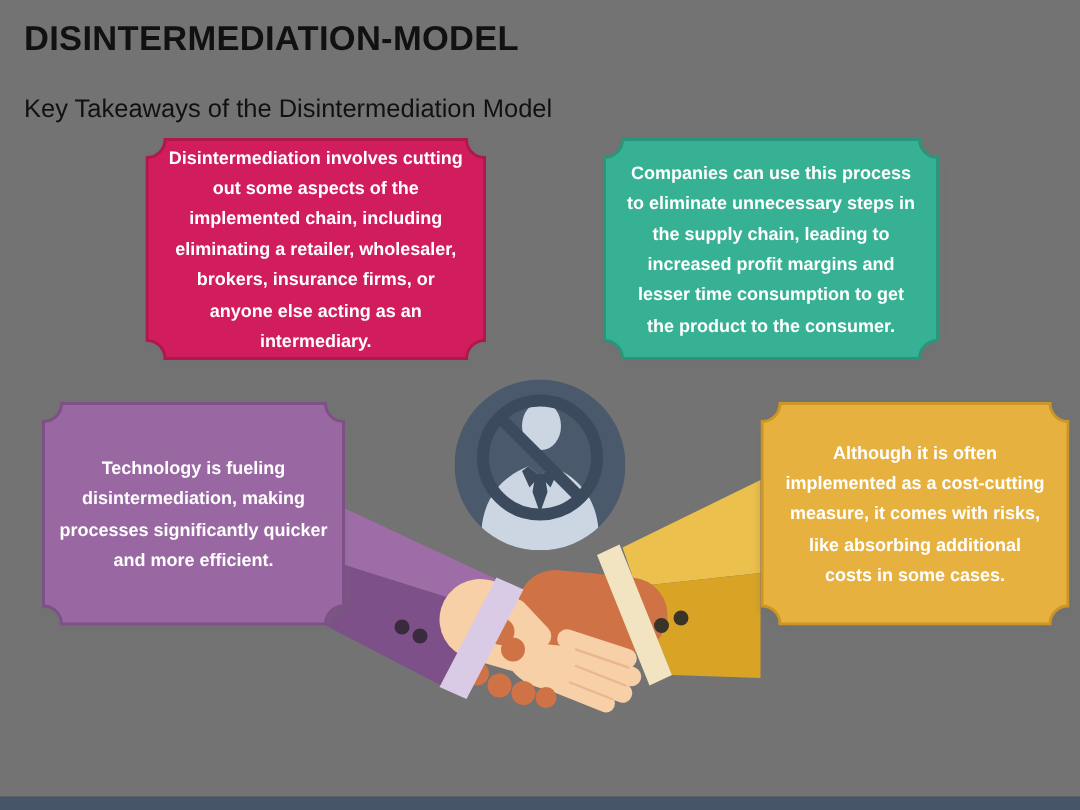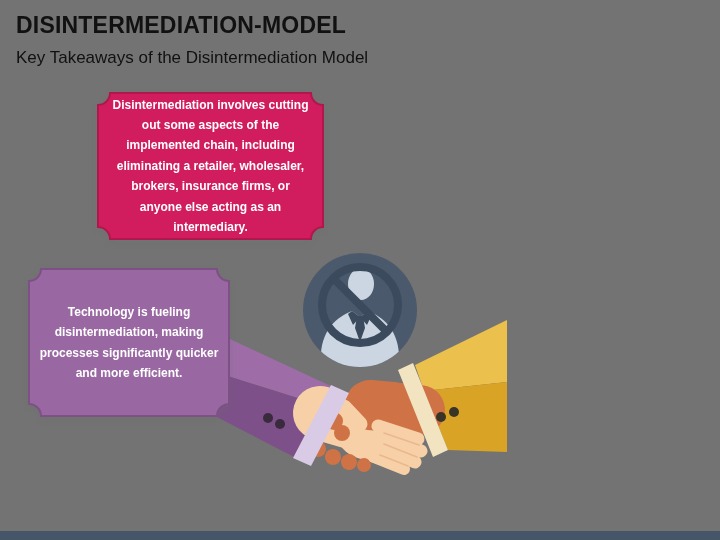--- a/index.html
+++ b/index.html
@@ -2,21 +2,21 @@
 <html><head>
 <meta charset="utf-8">
 <style>
   html,body{margin:0;padding:0;}
   body{width:720px;height:540px;overflow:hidden;background:#ffffff;
        font-family:"Liberation Sans", sans-serif;position:relative;}
   .slide{position:absolute;inset:0;background:#737373;}
 
   .header{position:absolute;left:16px;top:12px;width:690px;}
   .title{font-size:23px;font-weight:700;color:#111111;letter-spacing:.2px;line-height:1.2;}
-  .subtitle{font-size:17px;font-weight:400;color:#111111;margin-top:8px;}
+  .subtitle{font-size:17px;font-weight:400;color:#111111;margin-top:23px;}
 
   .takeaway{position:absolute;z-index:3;}
   .takeaway svg.plaque{position:absolute;inset:0;width:100%;height:100%;
       filter:drop-shadow(0 3px 3px rgba(110,110,110,.35));}
   .takeaway .boxtext{position:absolute;inset:0;display:flex;align-items:center;justify-content:center;
       text-align:center;color:#ffffff;font-size:12px;font-weight:700;line-height:1.7;padding:8px 15px;
       box-sizing:border-box;}
   .box-tl{left:97px;top:92px;width:227px;height:148px;}
   .box-tr{left:402px;top:92px;width:224px;height:148px;}
   .box-bl{left:15px;top:268px;width:228px;height:149px;}
@@ -95,21 +95,33 @@
       <line x1="30" y1="25" x2="84" y2="79" stroke-width="8" stroke="#3b4a5c"></line>
     </g>
   </svg>
 
   <div class="takeaway box-tl">
     <svg class="plaque" viewBox="0 0 227 148">
         <path d="M 13 1 L 214 1 A 12 12 0 0 0 226 13 L 226 135 A 12 12 0 0 0 214 147 L 13 147 A 12 12 0 0 0 1 135 L 1 13 A 12 12 0 0 0 13 1 Z" fill="#d11d5d" stroke="#b0174c" stroke-width="2"></path>
       </svg>
     <div class="boxtext">Disintermediation involves cutting out some aspects of the implemented chain, including eliminating a retailer, wholesaler, brokers, insurance firms, or anyone else acting as an intermediary.</div>
   </div>
+  <div class="takeaway box-tr">
+    <svg class="plaque" viewBox="0 0 224 148">
+        <path d="M 13 1 L 211 1 A 12 12 0 0 0 223 13 L 223 135 A 12 12 0 0 0 211 147 L 13 147 A 12 12 0 0 0 1 135 L 1 13 A 12 12 0 0 0 13 1 Z" fill="#37b193" stroke="#2b957b" stroke-width="2"></path>
+      </svg>
+    <div class="boxtext">Companies can use this process to eliminate unnecessary steps in the supply chain, leading to increased profit margins and lesser time consumption to get the product to the consumer.</div>
+  </div>
   <div class="takeaway box-bl">
     <svg class="plaque" viewBox="0 0 202 149">
         <path d="M 13 1 L 189 1 A 12 12 0 0 0 201 13 L 201 136 A 12 12 0 0 0 189 148 L 13 148 A 12 12 0 0 0 1 136 L 1 13 A 12 12 0 0 0 13 1 Z" fill="#9967a2" stroke="#7d5186" stroke-width="2"></path>
       </svg>
     <div class="boxtext">Technology is fueling disintermediation, making processes significantly quicker and more efficient.</div>
   </div>
+  <div class="takeaway box-br">
+    <svg class="plaque" viewBox="0 0 206 149">
+        <path d="M 13 1 L 193 1 A 12 12 0 0 0 205 13 L 205 136 A 12 12 0 0 0 193 148 L 13 148 A 12 12 0 0 0 1 136 L 1 13 A 12 12 0 0 0 13 1 Z" fill="#e6b13e" stroke="#cc9526" stroke-width="2"></path>
+      </svg>
+    <div class="boxtext">Although it is often implemented as a cost-cutting measure, it comes with risks, like absorbing additional costs in some cases.</div>
+  </div>
 
   <div class="footer-bar" style="background: rgb(71, 85, 105);"></div>
 </div>
 
 </body></html>

